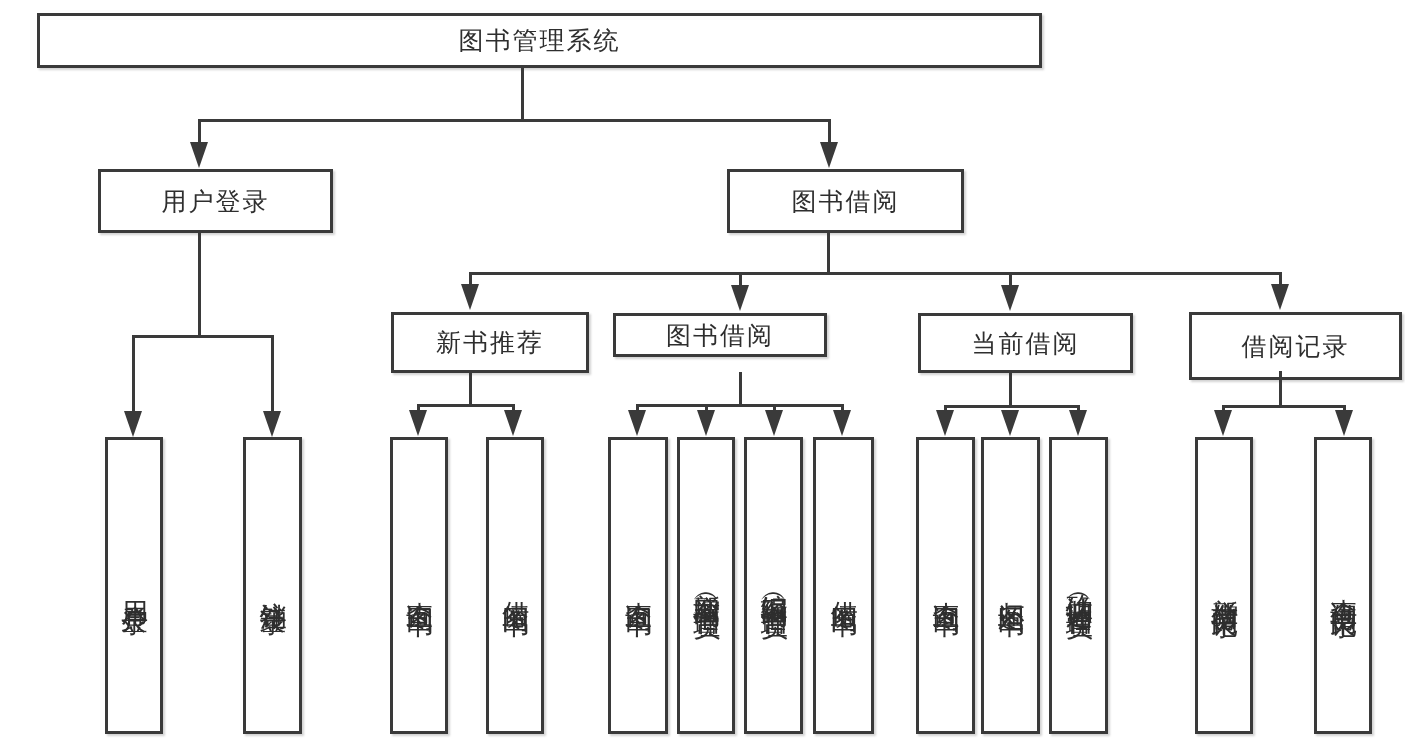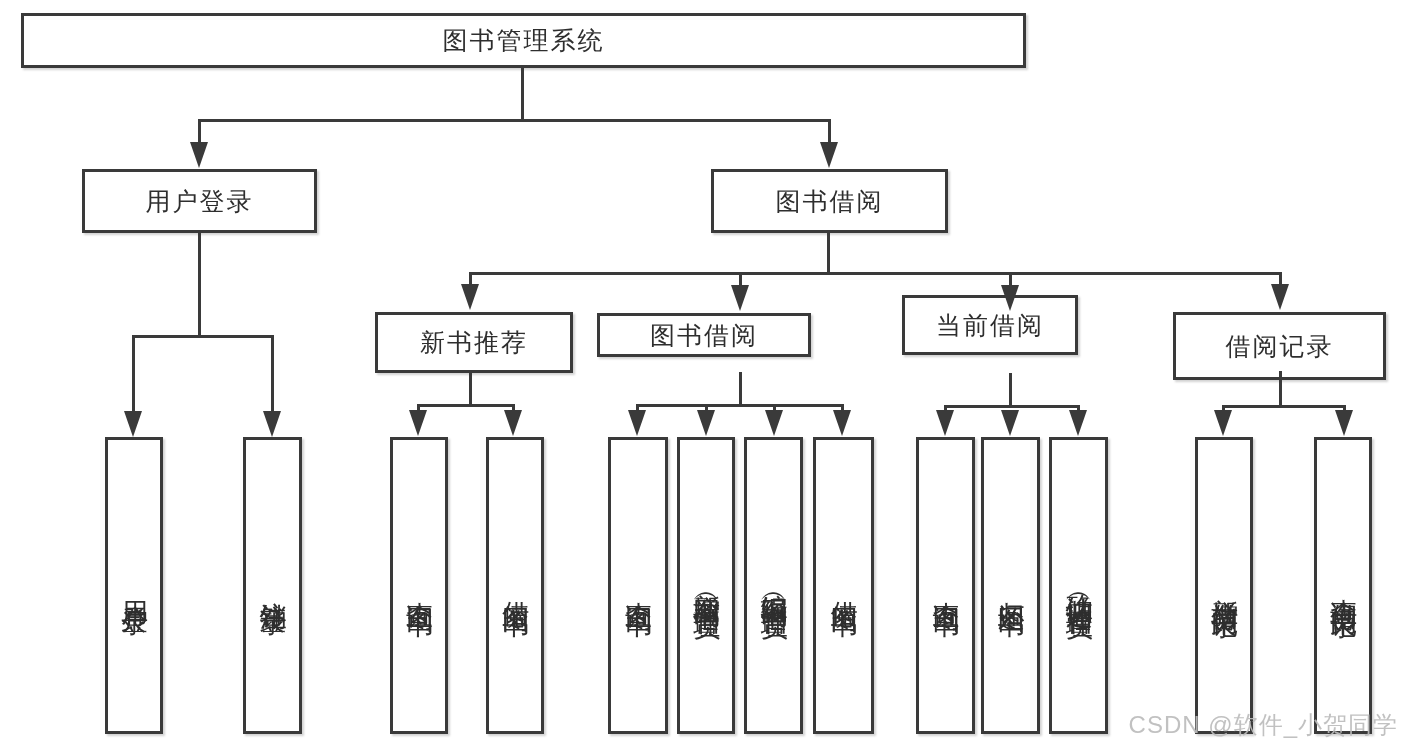--- a/index.html
+++ b/index.html
@@ -6,21 +6,21 @@
   .canvas {
     position:relative; width:1405px; height:747px; background:#ffffff;
     font-family:"Liberation Sans", sans-serif; overflow:hidden;
   }
   .box {
     position:absolute; box-sizing:border-box;
     border:3px solid #3a3a3a; background:#ffffff; color:#2e2e2e;
     display:flex; align-items:center; justify-content:center;
     box-shadow:2px 2px 2px rgba(130,130,130,0.35);
   }
-  .box.h { font-size:25px; letter-spacing:2px; white-space:nowrap; }
+  .box.h { font-size:25px; letter-spacing:2px; white-space:nowrap;margin-left:16px; }
   .box.v {
     writing-mode:vertical-rl; text-orientation:mixed;
     font-size:27px; letter-spacing:3px; line-height:1.1; white-space:nowrap;
   }
   .lh { position:absolute; height:3px; background:#3a3a3a; }
   .lv { position:absolute; width:3px; background:#3a3a3a; }
   .ah {
     position:absolute; width:0; height:0;
     border-left:9px solid transparent; border-right:9px solid transparent;
     border-top:26px solid #3a3a3a;
@@ -36,21 +36,21 @@
 
 <div class="canvas">
 
   <div class="box h" style="left:21px;top:13px;width:1005px;height:55px">图书管理系统</div>
 
   <div class="box h" style="left:82px;top:169px;width:235px;height:64px">用户登录</div>
   <div class="box h" style="left:711px;top:169px;width:237px;height:64px">图书借阅</div>
 
   <div class="box h" style="left:375px;top:312px;width:198px;height:61px">新书推荐</div>
   <div class="box h" style="left:597px;top:313px;width:214px;height:44px">图书借阅</div>
-  <div class="box h" style="left:902px;top:295px;width:176px;height:60px">当前借阅</div>
+  <div class="box h" style="left:902px;top:313px;width:215px;height:60px">当前借阅</div>
   <div class="box h" style="left:1173px;top:312px;width:213px;height:68px">借阅记录</div>
 
   <div class="box v" style="left:105px;top:437px;width:58px;height:297px">用户登录</div>
   <div class="box v" style="left:243px;top:437px;width:59px;height:297px">注销登录</div>
 
   <div class="box v" style="left:390px;top:437px;width:58px;height:297px">查询图书</div>
   <div class="box v" style="left:486px;top:437px;width:58px;height:297px">借阅图书</div>
 
   <div class="box v" style="left:608px;top:437px;width:60px;height:297px">查询图书</div>
   <div class="box v" style="left:677px;top:437px;width:58px;height:297px">新增图书（管理员）</div>
@@ -115,15 +115,14 @@
   <i class="ah" style="left:1001px;top:410px"></i>
   <i class="ah" style="left:1069px;top:410px"></i>
 
   <i class="lv" style="left:1279px;top:371px;height:36px"></i>
   <i class="lh" style="left:1222px;top:405px;width:124px"></i>
   <i class="lv" style="left:1222px;top:405px;height:9px"></i>
   <i class="lv" style="left:1343px;top:405px;height:9px"></i>
   <i class="ah" style="left:1214px;top:410px"></i>
   <i class="ah" style="left:1335px;top:410px"></i>
 
-  <div class="watermark">CSDN @软件_小贺同学</div>
 
 </div>
 
 </body></html>

